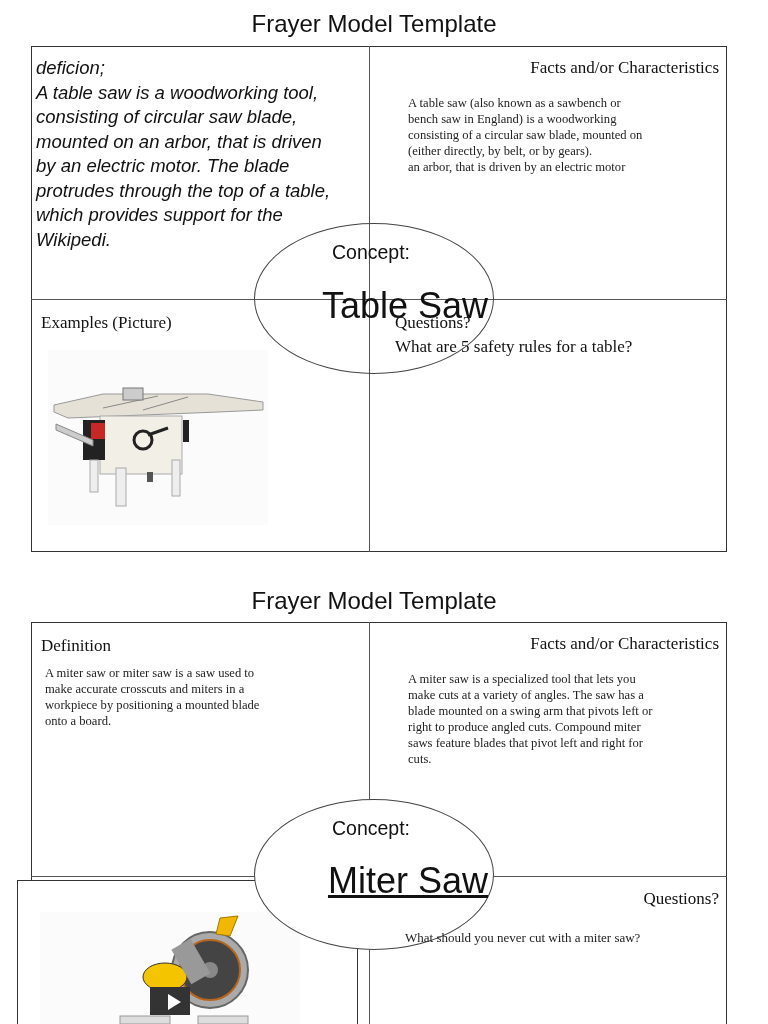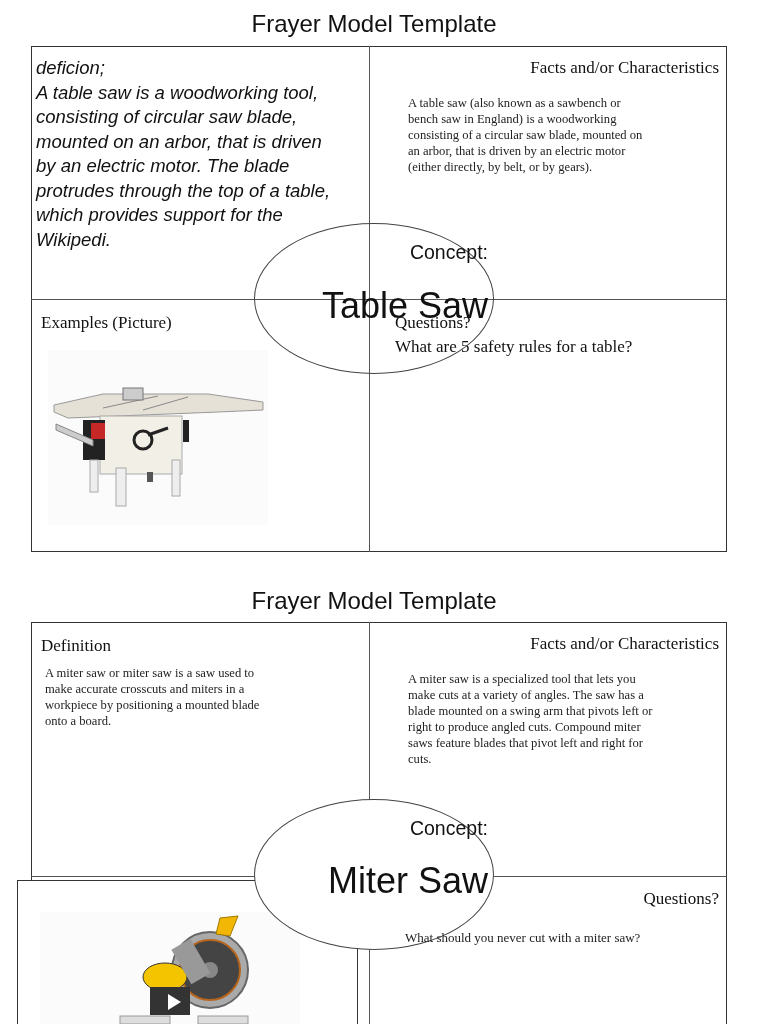--- a/index.html
+++ b/index.html
@@ -7,21 +7,21 @@
            font-family: "Liberation Sans", sans-serif; color: #111; }
     .abs { position: absolute; }
     .title { font-size: 24px; width: 768px; text-align: center; left: -10px; }
     .box { position: absolute; border: 1.3px solid #333; box-sizing: border-box; background: transparent; }
     .vline { position: absolute; width: 0; border-left: 1.3px solid #555; }
     .hline { position: absolute; height: 0; border-top: 1.3px solid #555; }
     .big { font-size: 18.5px; line-height: 24.5px; font-style: italic; }
     .head { font-size: 17px; font-family: Liberation Serif, serif; }
     .small { font-size: 12.6px; line-height: 16px; color: #222; font-family: Liberation Serif, serif; }
     .ellipse { position: absolute; border: 1.2px solid #444; border-radius: 50%; background: #fff; box-sizing: border-box; }
-    .concept-label { font-size: 19.5px; text-align: right; }
+    .concept-label { font-size: 19.5px; text-align: center; }
     .concept-name { font-size: 36px; text-align: right; white-space: nowrap; }
     .pic { position: absolute; }
   </style>
 </head>
 <body>
 
 <div>
   <div class="abs title" style="top:10px;">Frayer Model Template</div>
 
   <div class="box" style="left:31px; top:46px; width:696px; height:506px;"></div>
@@ -37,22 +37,22 @@
     <div>protrudes through the top of a table,</div>
     <div>which provides support for the</div>
     <div>Wikipedi.</div>
   </div>
 
   <div class="abs head" style="right:49px; top:58px; text-align:right;">Facts and/or Characteristics</div>
   <div class="abs small" style="left:408px; top:95px; width:300px;">
     <div>A table saw (also known as a sawbench or</div>
     <div>bench saw in England) is a woodworking</div>
     <div>consisting of a circular saw blade, mounted on</div>
+    <div>(either directly, by belt, or by gears).</div>
     <div>an arbor, that is driven by an electric motor</div>
-    <div>(either directly, by belt, or by gears).</div>
   </div>
 
   <div class="abs head" style="left:41px; top:313px;">Examples (Picture)</div>
   <div class="pic" style="left:48px; top:350px; width:220px; height:175px; background:#fbfbfb;" title="table saw picture">
     <svg width="220" height="175" viewBox="0 0 220 175">
 
       <polygon points="6,55 55,44 160,44 215,52 215,60 170,62 20,68 6,62" fill="#e6e1d6" stroke="#999" stroke-width="1"></polygon>
       <line x1="55" y1="58" x2="110" y2="46" stroke="#888"></line>
       <line x1="95" y1="60" x2="140" y2="47" stroke="#888"></line>
 
@@ -128,16 +128,16 @@
       <rect x="110" y="75" width="40" height="28" fill="#333"></rect>
 
       <polygon points="128,82 128,98 141,90" fill="#fff"></polygon>
     </svg>
   </div>
 
   <div class="abs head" style="right:49px; top:889px; text-align:right;">Questions?</div>
 
   <div class="ellipse" style="left:254px; top:799px; width:240px; height:151px; background:#fff;"></div>
   <div class="abs concept-label" style="left:254px; top:817px; width:234px;">Concept:</div>
-  <div class="abs concept-name" style="left:254px; top:860px; width:234px;">Miter Saw</div>
+  <div class="abs concept-name" style="left:254px; top:860px; width:234px;text-decoration:underline;">Miter Saw</div>
 
   <div class="abs small" style="left:405px; top:930px; font-size:13px;">What should you never cut with a miter saw?</div>
 </div>
 
 </body></html>

